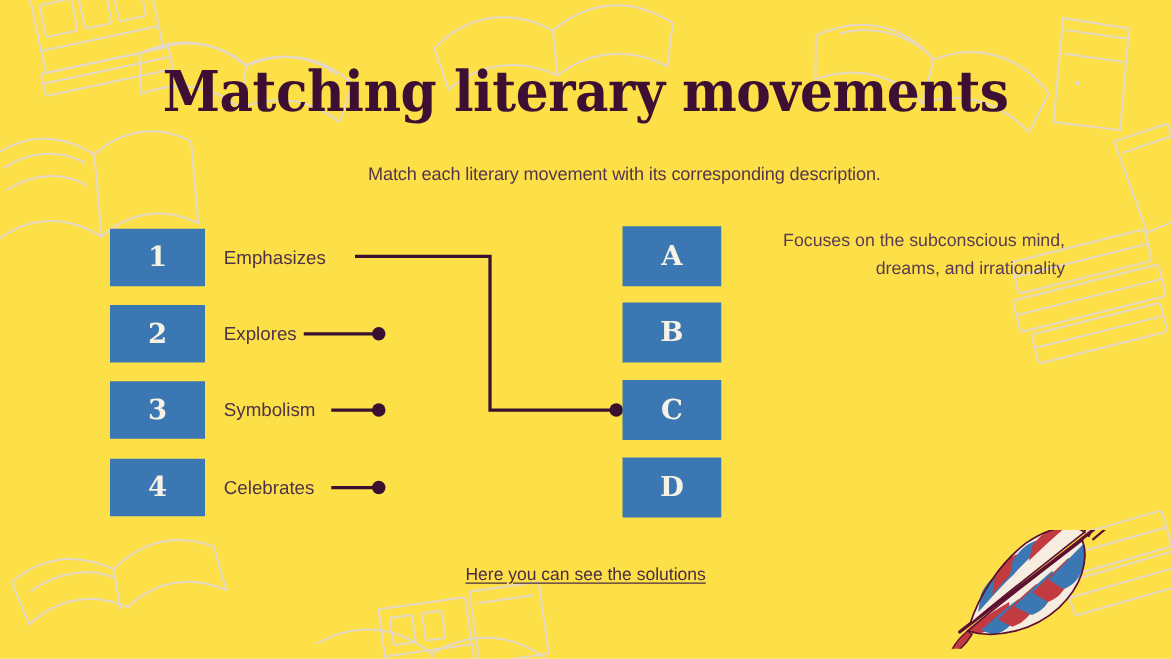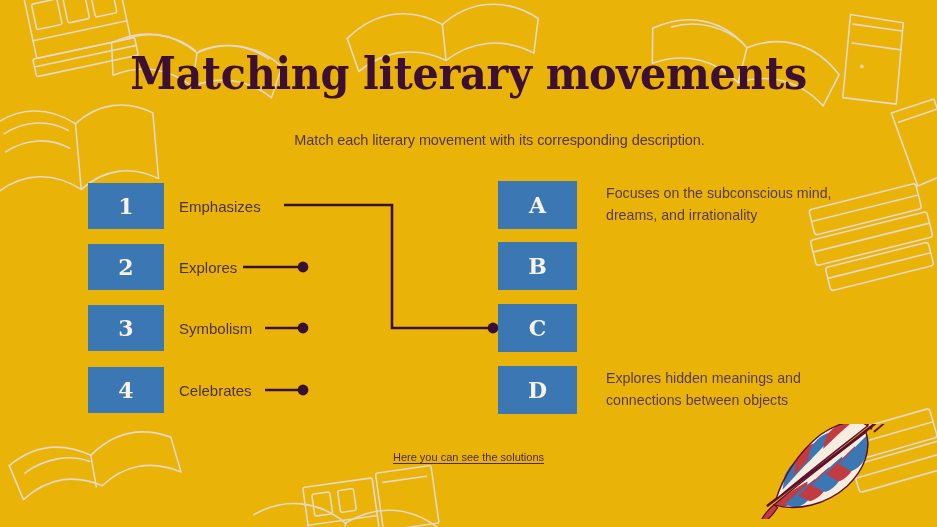--- a/index.html
+++ b/index.html
@@ -13,21 +13,21 @@
     background: #fdf2e2;
     font-family: "Liberation Sans", sans-serif;
     position: relative;
   }
 
   #slide {
     position: absolute;
     inset: 0;
     width: 937px;
     height: 527px;
-    background: #eab308;
+    background: #fde047;
     overflow: hidden;
   }
 
   
   #bg-pattern {
     position: absolute;
     inset: 0;
     width: 937px;
     height: 527px;
     pointer-events: none;
@@ -88,44 +88,45 @@
   .badge.left-badge  { width: 76px;  height: 46px; font-size: 22px; }
   .badge.right-badge { width: 79px;  height: 48px; font-size: 22px; }
 
   .item-label {
     margin-left: 15px;
     font-size: 15px;
     color: #4e3348;
     white-space: nowrap;
   }
   .desc {
-    margin-left: 29px;
+    margin-left: 13px;
     font-size: 14.2px;
     line-height: 1.53;
     color: #5a3c52;
     max-width: 262px;
+    text-align: right;
   }
 
   
   #connectors {
     position: absolute;
     inset: 0;
     width: 937px;
     height: 527px;
     pointer-events: none;
   }
 
   
   .solutions-link {
     position: absolute;
     top: 451px;
     left: 0;
     width: 937px;
     text-align: center;
-    font-size: 11px;
+    font-size: 14px;
     color: #4a2b43;
   }
   .solutions-link span {
     text-decoration: underline;
     text-underline-offset: 2px;
   }
 
   
   #feather {
     position: absolute;
@@ -289,21 +290,20 @@
     <div class="match-row" style="top:61px">
       <div class="badge right-badge">B</div>
     </div>
 
     <div class="match-row" style="top:123px">
       <div class="badge right-badge">C</div>
     </div>
 
     <div class="match-row" style="top:185px">
       <div class="badge right-badge">D</div>
-      <div class="desc">Explores hidden meanings and connections between objects</div>
     </div>
   </div>
 
   <div class="solutions-link">
     <span>Here you can see the solutions</span>
   </div>
 
   <svg id="feather" viewBox="0 0 190 95" fill="none">
     <g transform="rotate(-25 95 47)">
 

